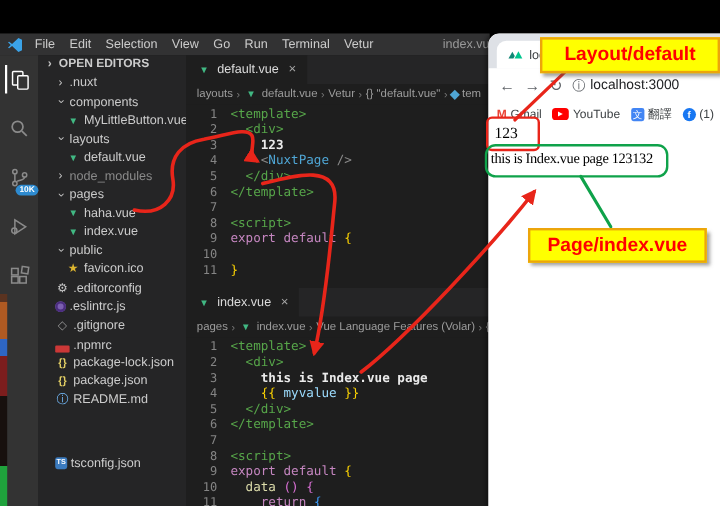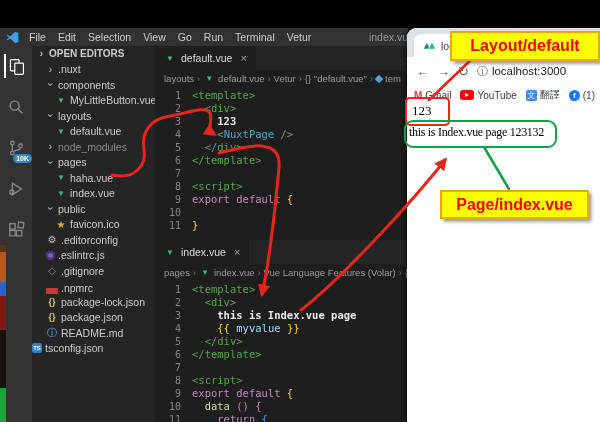--- a/index.html
+++ b/index.html
@@ -248,21 +248,21 @@
               <span>package-lock.json</span>
             </div>
             <div class="sb-row" style="padding-left: 14px;">
               <span class="fi fi-braces">{}</span>
               <span>package.json</span>
             </div>
             <div class="sb-row" style="padding-left: 14px;">
               <span class="fi fi-info">ⓘ</span>
               <span>README.md</span>
             </div>
-            <div class="sb-row" style="padding-left: 0;">
+            <div class="sb-row" style="padding-left: 14px; margin-top: 38px;">
               <span class="fi fi-ts">TS</span>
               <span>tsconfig.json</span>
             </div>
           </div>
       </div>
 
       <div class="editors">
         <section class="egroup eg-top">
           <div class="tabbar">
             <div class="etab">

